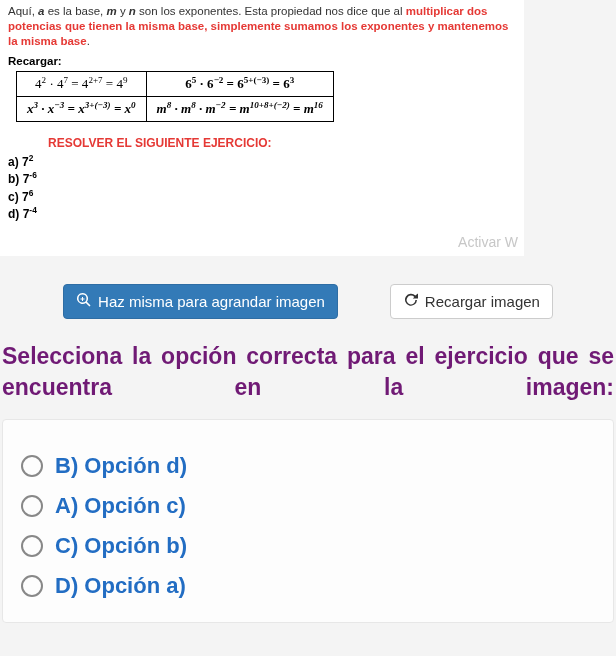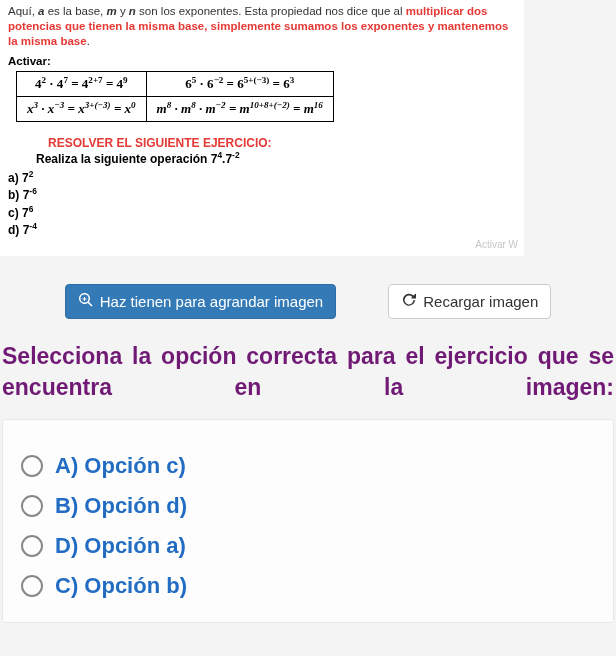--- a/index.html
+++ b/index.html
@@ -8,94 +8,93 @@
   .intro { font-size: 11.5px; color: #333; line-height: 1.3; }
   .intro .red { color: #e53935; font-weight: bold; }
   .intro .bold { font-weight: bold; }
   .ejemplos { font-size: 11.5px; font-weight: bold; margin-top: 6px; }
   .ex-table { border-collapse: collapse; margin-top: 4px; margin-left: 8px; }
   .ex-table td { border: 1px solid #000; padding: 4px 10px; font-family: 'Times New Roman', serif; font-size: 13px; text-align: center; white-space: nowrap; }
   sup { font-size: 0.7em; vertical-align: super; line-height: 0; }
   .resolver { color: #e53935; font-weight: bold; font-size: 12px; margin-top: 14px; margin-left: 28px; padding-left: 12px; }
   .realiza { font-size: 12px; font-weight: bold; margin-left: 28px; margin-top: 2px; }
   .opts { font-size: 12px; font-weight: bold; margin-top: 4px; line-height: 1.45; }
-  .activar { position: absolute; right: 6px; bottom: 6px; color: #c7c7c7; font-size: 10px; }
+  .activar { position: absolute; right: 6px; bottom: 6px; color: #c7c7c7; font-size: 14px; }
   .controls-row { display: flex; justify-content: center; gap: 8px; padding: 28px 0 18px; background: #f4f4f4; }
   .btn { display: inline-flex; align-items: center; gap: 6px; padding: 7px 12px; font-size: 15px; border-radius: 4px; cursor: pointer; border: 1px solid transparent; }
   .btn-primary { background: #337ab7; color: #fff; border-color: #2e6da4; }
   .btn-default { background: #fff; color: #333; border-color: #ccc; margin-left: 44px; }
   .question { color: #701a75; font-family: 'Segoe UI', Verdana, Arial, sans-serif; font-weight: 700; font-size: 23px; line-height: 1.35; padding: 4px 2px 14px 2px; text-align: justify; text-align-last: justify; }
   .answers-box { background: #fdfdfd; border: 1px solid #e7e7e7; border-radius: 4px; margin: 2px 2px 0 2px; padding: 26px 10px 16px 18px; }
   .answer { display: flex; align-items: center; gap: 12px; padding: 7px 0; cursor: pointer; }
   .radio { width: 22px; height: 22px; border: 2px solid #888; border-radius: 50%; flex: 0 0 22px; }
   .answer-label { color: #226dc3; font-family: 'Segoe UI', Verdana, Arial, sans-serif; font-weight: 700; font-size: 22px; }
   .icon-svg { width: 16px; height: 16px; fill: currentColor; }
 </style>
 </head>
 <body>
 
 <div class="exercise-img">
   <div class="intro">
     <span>Aquí, </span><span class="bold" style="font-style:italic;">a</span><span> es la base, </span><span class="bold" style="font-style:italic;">m</span><span> y </span><span class="bold" style="font-style:italic;">n</span><span> son los exponentes. Esta propiedad nos dice que al </span><span class="red">multiplicar dos potencias que tienen la misma base, simplemente sumamos los exponentes y mantenemos la misma base</span><span>.</span>
   </div>
-  <div class="ejemplos">Activar:</div>
+  <div class="ejemplos">Recargar:</div>
   <table class="ex-table">
     <tbody>
         <tr>
-      <td style="font-weight:bold;">4<sup>2</sup> · 4<sup>7</sup> = 4<sup>2+7</sup> = 4<sup>9</sup></td>
+      <td style="font-weight:normal;">4<sup>2</sup> · 4<sup>7</sup> = 4<sup>2+7</sup> = 4<sup>9</sup></td>
       <td style="font-weight:bold;">6<sup>5</sup> · 6<sup>−2</sup> = 6<sup>5+(−3)</sup> = 6<sup>3</sup></td>
     </tr>
     <tr>
       <td style="font-weight:bold; font-style:italic;">x<sup>3</sup> · x<sup>−3</sup> = x<sup>3+(−3)</sup> = x<sup>0</sup></td>
       <td style="font-weight:bold; font-style:italic;">m<sup>8</sup> · m<sup>8</sup> · m<sup>−2</sup> = m<sup>10+8+(−2)</sup> = m<sup>16</sup></td>
     </tr>
   </tbody>
     </table>
   <div class="resolver">RESOLVER EL SIGUIENTE EJERCICIO:</div>
-  <div class="realiza">Realiza la siguiente operación 7<sup>4</sup>.7<sup>-2</sup></div>
   <div class="opts">
     <div>a) 7<sup>2</sup></div>
     <div>b) 7<sup>-6</sup></div>
     <div>c) 7<sup>6</sup></div>
     <div>d) 7<sup>-4</sup></div>
   </div>
   <div class="activar">Activar W</div>
 </div>
 
 <div class="controls-row">
   <button class="btn btn-primary">
     <span>
       <svg class="icon-svg" viewBox="0 0 16 16">
           <path d="M6.5 1a5.5 5.5 0 0 1 4.38 8.82l3.65 3.65-1.06 1.06-3.65-3.65A5.5 5.5 0 1 1 6.5 1zm0 1.5a4 4 0 1 0 0 8 4 4 0 0 0 0-8zM6 5h1v1.5H8.5v1H7V9H6V7.5H4.5v-1H6V5z"></path>
         </svg>
     </span>
-    <span>Haz tienen para agrandar imagen</span>
+    <span>Haz misma para agrandar imagen</span>
   </button>
   <button class="btn btn-default">
     <span>
       <svg class="icon-svg" viewBox="0 0 16 16">
           <path d="M13.6 2.4l-1.2 1.2A6 6 0 1 0 14 8h-1.6a4.4 4.4 0 1 1-1.1-2.9L9.8 6.6H15V1.4l-1.4 1z"></path>
         </svg>
     </span>
     <span>Recargar imagen</span>
   </button>
 </div>
 
 <div class="question">Selecciona la opción correcta para el ejercicio que se encuentra en la imagen:</div>
 
 <div class="answers-box">
   <div class="answer">
     <span class="radio"></span>
+    <span class="answer-label">B) Opción d)</span>
+  </div>
+  <div class="answer">
+    <span class="radio"></span>
     <span class="answer-label">A) Opción c)</span>
   </div>
   <div class="answer">
     <span class="radio"></span>
-    <span class="answer-label">B) Opción d)</span>
+    <span class="answer-label">C) Opción b)</span>
   </div>
   <div class="answer">
     <span class="radio"></span>
     <span class="answer-label">D) Opción a)</span>
   </div>
-  <div class="answer">
-    <span class="radio"></span>
-    <span class="answer-label">C) Opción b)</span>
-  </div>
 </div>
 
 </body></html>

